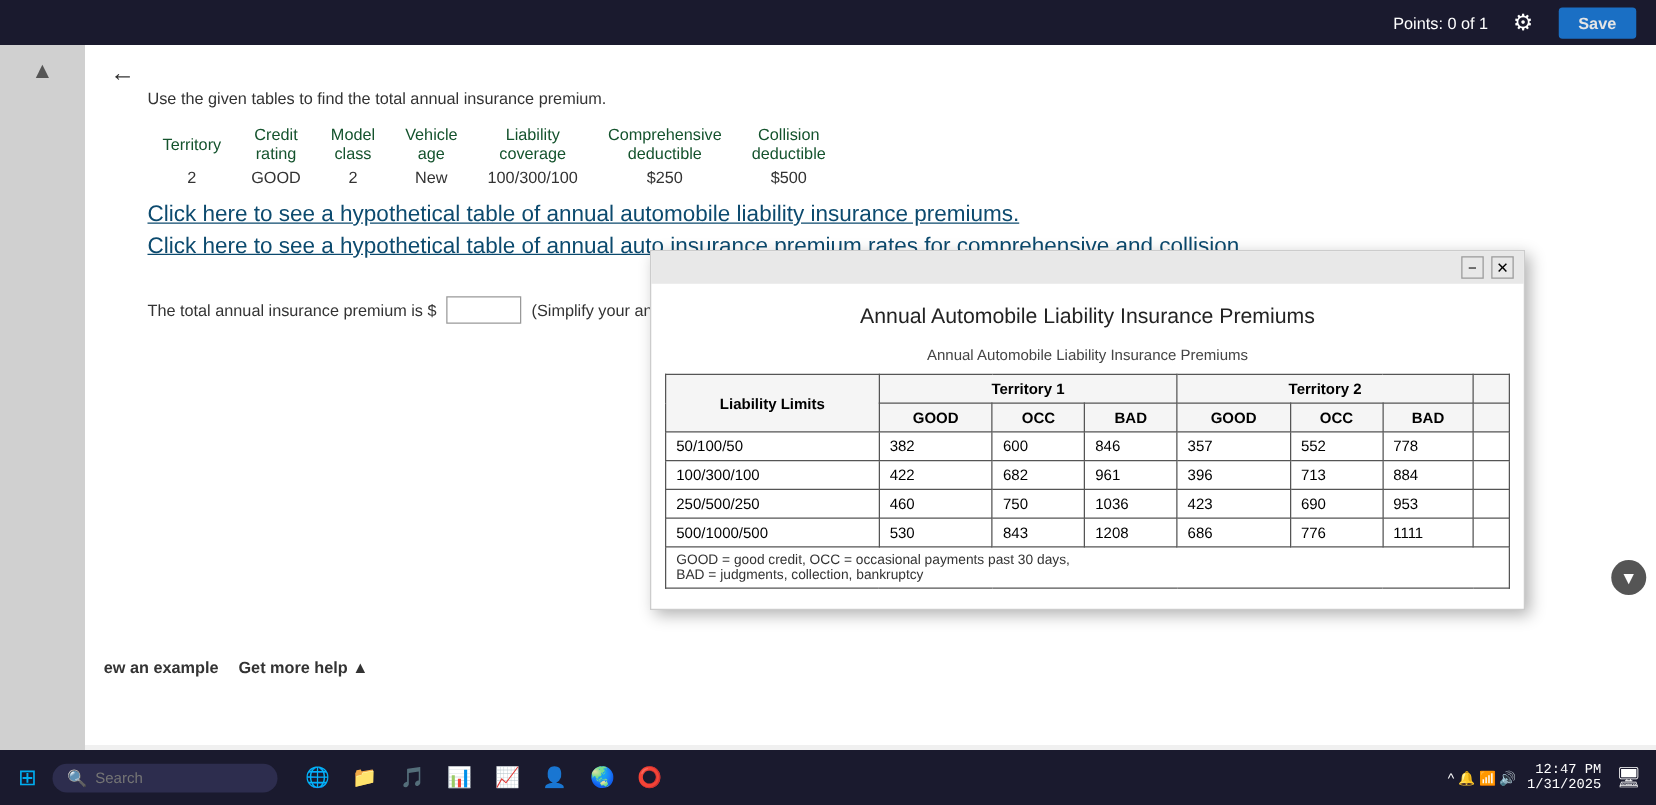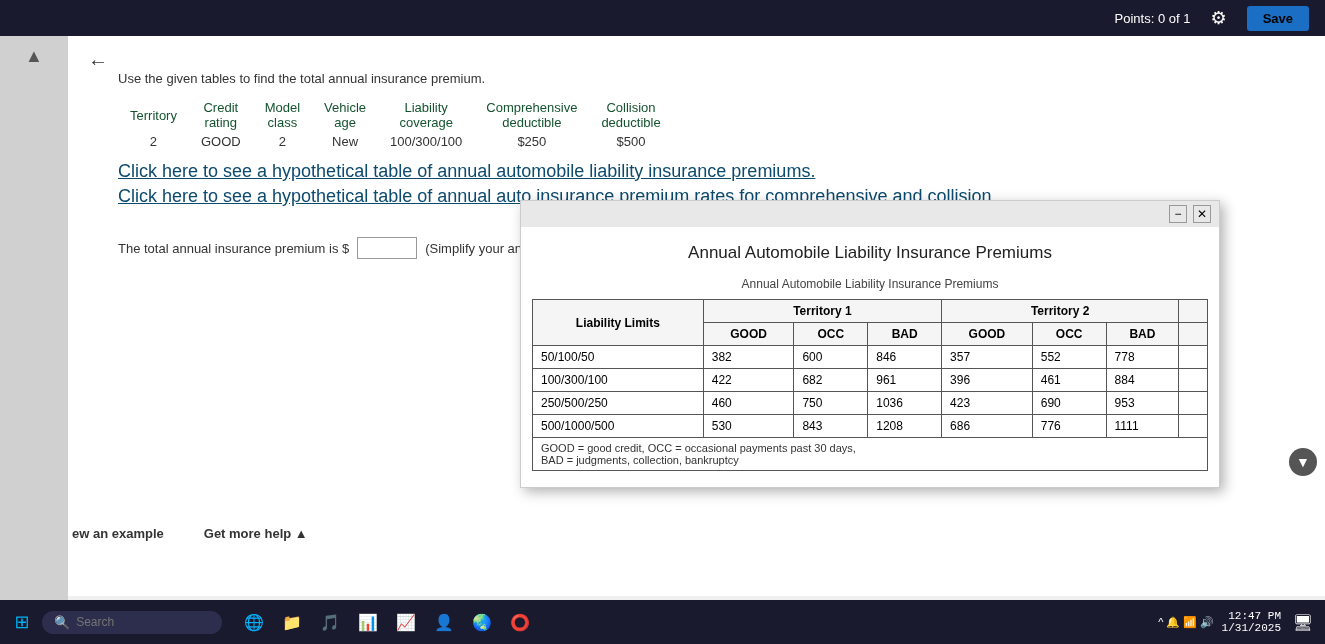--- a/index.html
+++ b/index.html
@@ -29,21 +29,21 @@
     }
     .gear-icon-btn {
       color: white;
       font-size: 18px;
       cursor: pointer;
       background: none;
       border: none;
     }
     .save-btn {
       background: #1a6fc4;
-      color: #000000;
+      color: #e5e5e5;
       border: none;
       padding: 5px 16px;
       border-radius: 3px;
       cursor: pointer;
       font-size: 13px;
       font-weight: bold;
     }
 
     
     .main-content {
@@ -128,23 +128,23 @@
     }
     .simplify-label {
       font-size: 13px;
       color: #333;
     }
 
     
     .bottom-links {
       position: absolute;
       bottom: 80px;
-      left: 4px;
-      display: flex;
-      gap: 40px;
+      left: 15px;
+      display: flex;
+      gap: 16px;
     }
     .bottom-link {
       font-size: 13px;
       color: #333;
       cursor: pointer;
       font-weight: bold;
     }
 
     
     .modal-overlay {
@@ -442,21 +442,21 @@
       <td>552</td>
       <td>778</td>
       <td></td>
     </tr>
           <tr>
       <td>100/300/100</td>
       <td>422</td>
       <td>682</td>
       <td>961</td>
       <td>396</td>
-      <td>461</td>
+      <td>713</td>
       <td>884</td>
       <td></td>
     </tr>
           <tr>
       <td>250/500/250</td>
       <td>460</td>
       <td>750</td>
       <td>1036</td>
       <td>423</td>
       <td>690</td>

